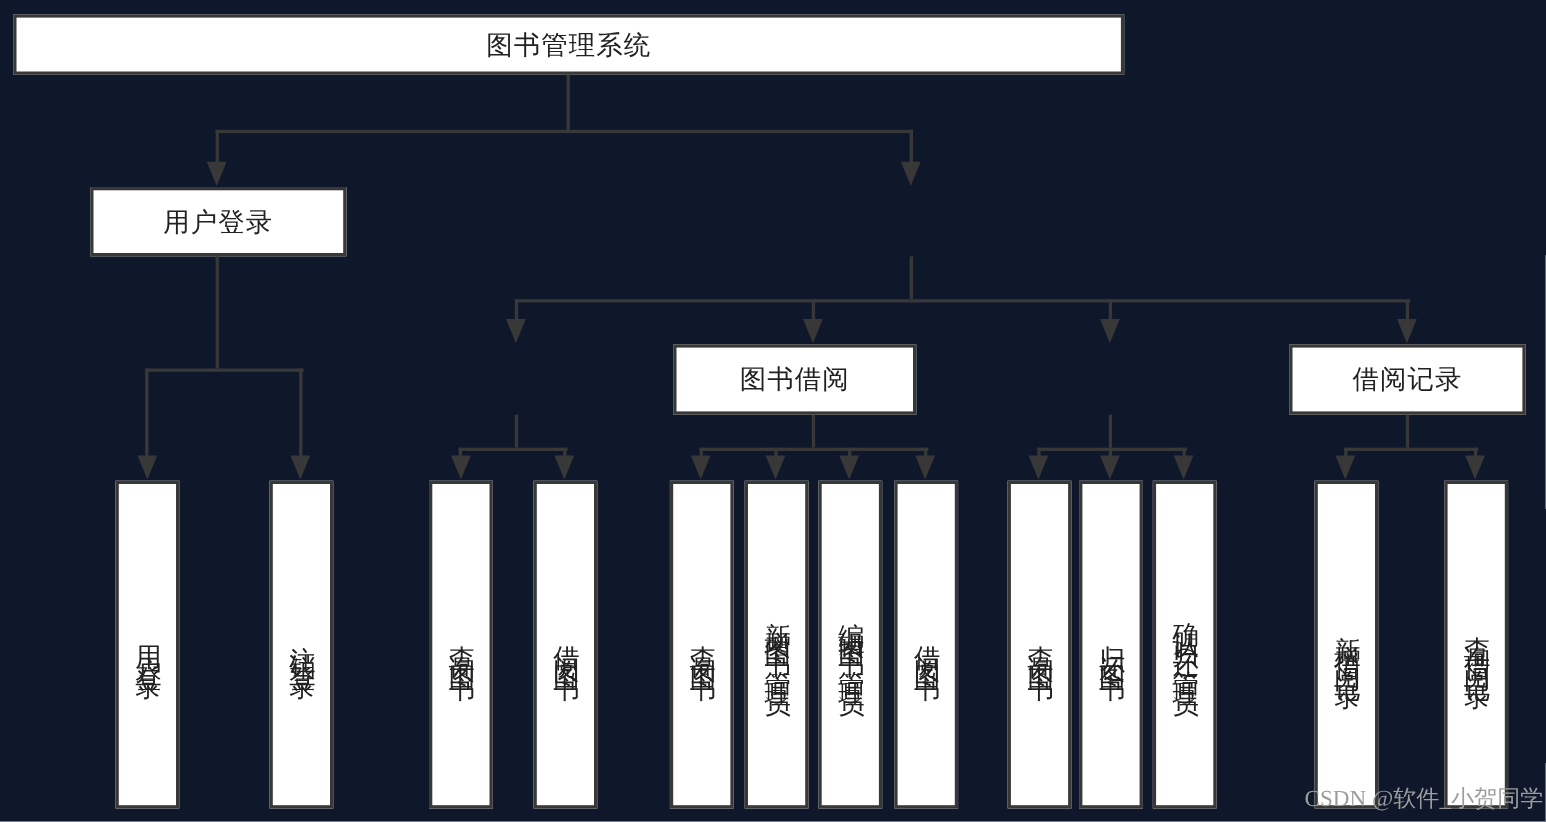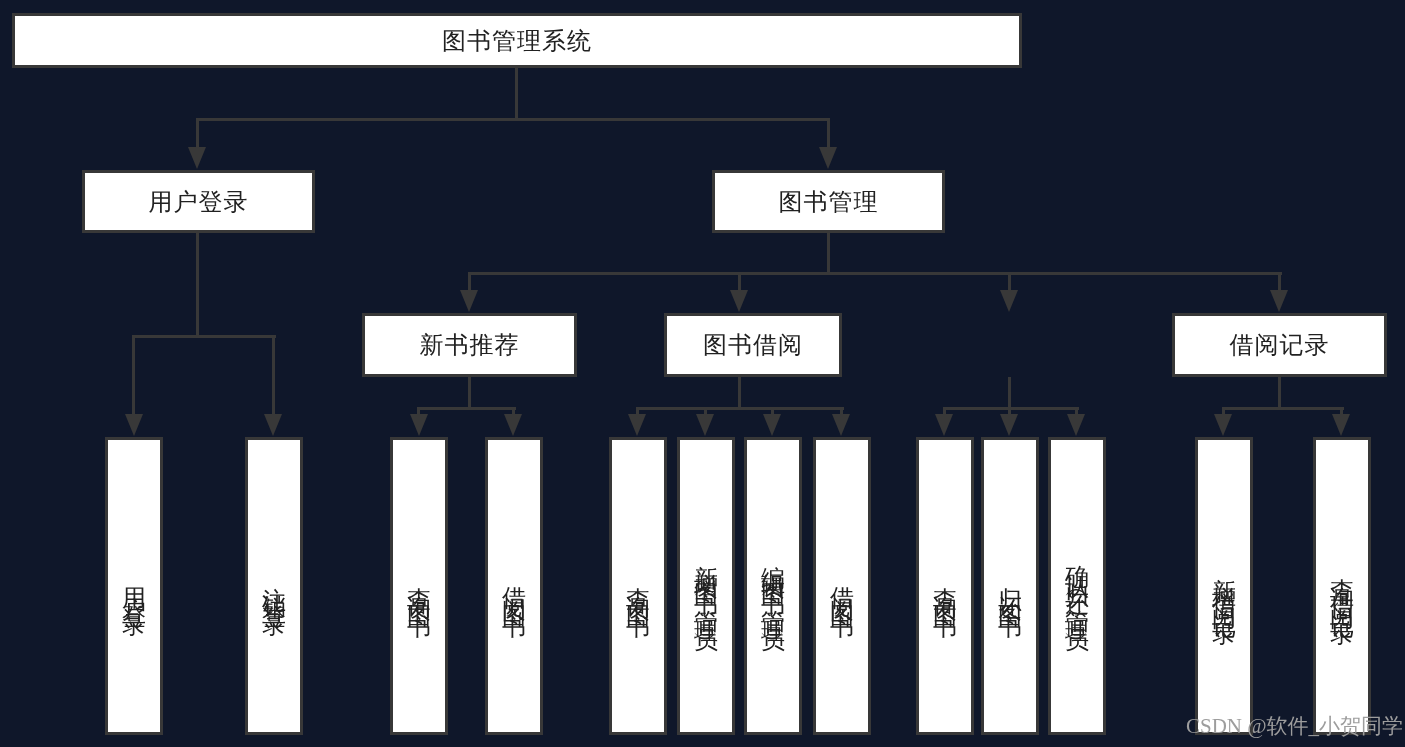--- a/index.html
+++ b/index.html
@@ -55,42 +55,40 @@
   <div class="box hbox" style="left:12px; top:13px; width:1010px; height:55px;">图书管理系统</div>
 
   <div class="vline" style="left:515px; top:68px;  height:50px;"></div>
   <div class="hline" style="left:196px; top:118px; width:634px;"></div>
   <div class="vline" style="left:196px; top:118px; height:34px;"></div>
   <div class="vline" style="left:827px; top:118px; height:34px;"></div>
   <div class="arrow" style="left:188px; top:147px;"></div>
   <div class="arrow" style="left:819px; top:147px;"></div>
 
   <div class="box hbox" style="left:82px;  top:170px; width:233px; height:63px;">用户登录</div>
-  <div class="box hbox" style="left:712px; top:170px; width:233px; height:63px;">图书管理</div>
 
   <div class="vline" style="left:196px; top:233px; height:102px;"></div>
   <div class="hline" style="left:132px; top:335px; width:144px;"></div>
   <div class="vline" style="left:132px; top:335px; height:82px;"></div>
   <div class="vline" style="left:272px; top:335px; height:82px;"></div>
   <div class="arrow" style="left:125px; top:414px;"></div>
   <div class="arrow" style="left:264px; top:414px;"></div>
 
   <div class="vline" style="left:827px;  top:233px; height:39px;"></div>
   <div class="hline" style="left:468px;  top:272px; width:814px;"></div>
   <div class="vline" style="left:468px;  top:272px; height:21px;"></div>
   <div class="vline" style="left:738px;  top:272px; height:21px;"></div>
   <div class="vline" style="left:1008px; top:272px; height:21px;"></div>
   <div class="vline" style="left:1278px; top:272px; height:21px;"></div>
   <div class="arrow" style="left:460px;  top:290px;"></div>
   <div class="arrow" style="left:730px;  top:290px;"></div>
   <div class="arrow" style="left:1000px; top:290px;"></div>
   <div class="arrow" style="left:1270px; top:290px;"></div>
 
-  <div class="box hbox" style="left:362px;  top:313px; width:215px; height:64px;">新书推荐</div>
-  <div class="box hbox" style="left:664px;  top:313px; width:178px; height:64px;">图书借阅</div>
+  <div class="box hbox" style="left:612px;  top:313px; width:221px; height:64px;">图书借阅</div>
   <div class="box hbox" style="left:1172px; top:313px; width:215px; height:64px;">借阅记录</div>
 
   <div class="vline" style="left:468px; top:377px; height:30px;"></div>
   <div class="hline" style="left:417px; top:407px; width:99px;"></div>
   <div class="vline" style="left:417px; top:407px; height:10px;"></div>
   <div class="vline" style="left:512px; top:407px; height:10px;"></div>
   <div class="arrow" style="left:410px; top:414px;"></div>
   <div class="arrow" style="left:504px; top:414px;"></div>
 
   <div class="vline" style="left:738px; top:377px; height:30px;"></div>

